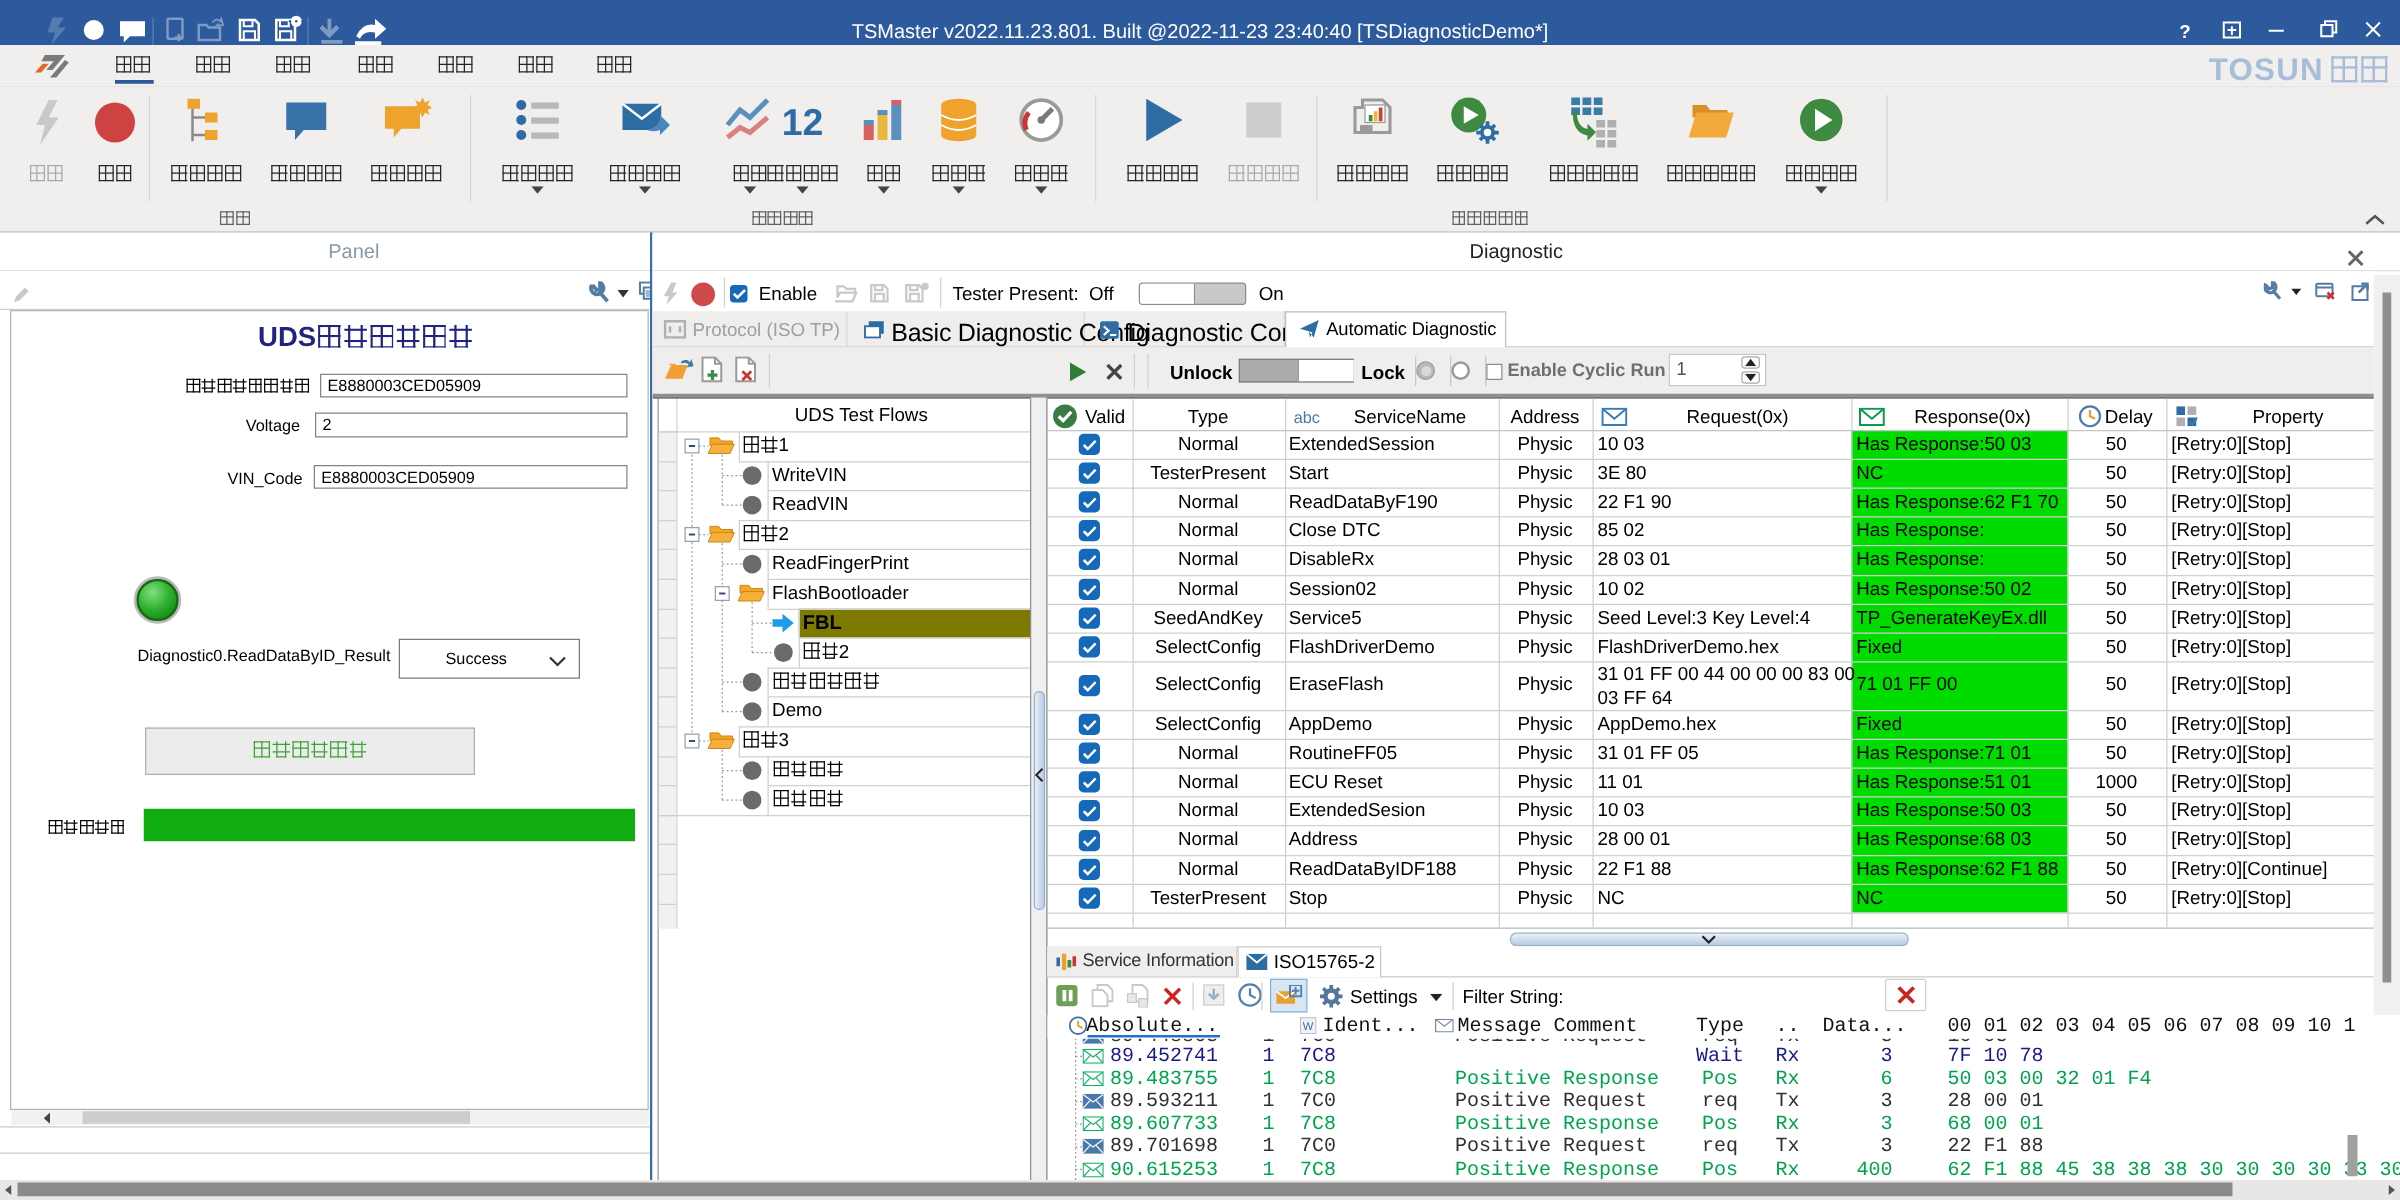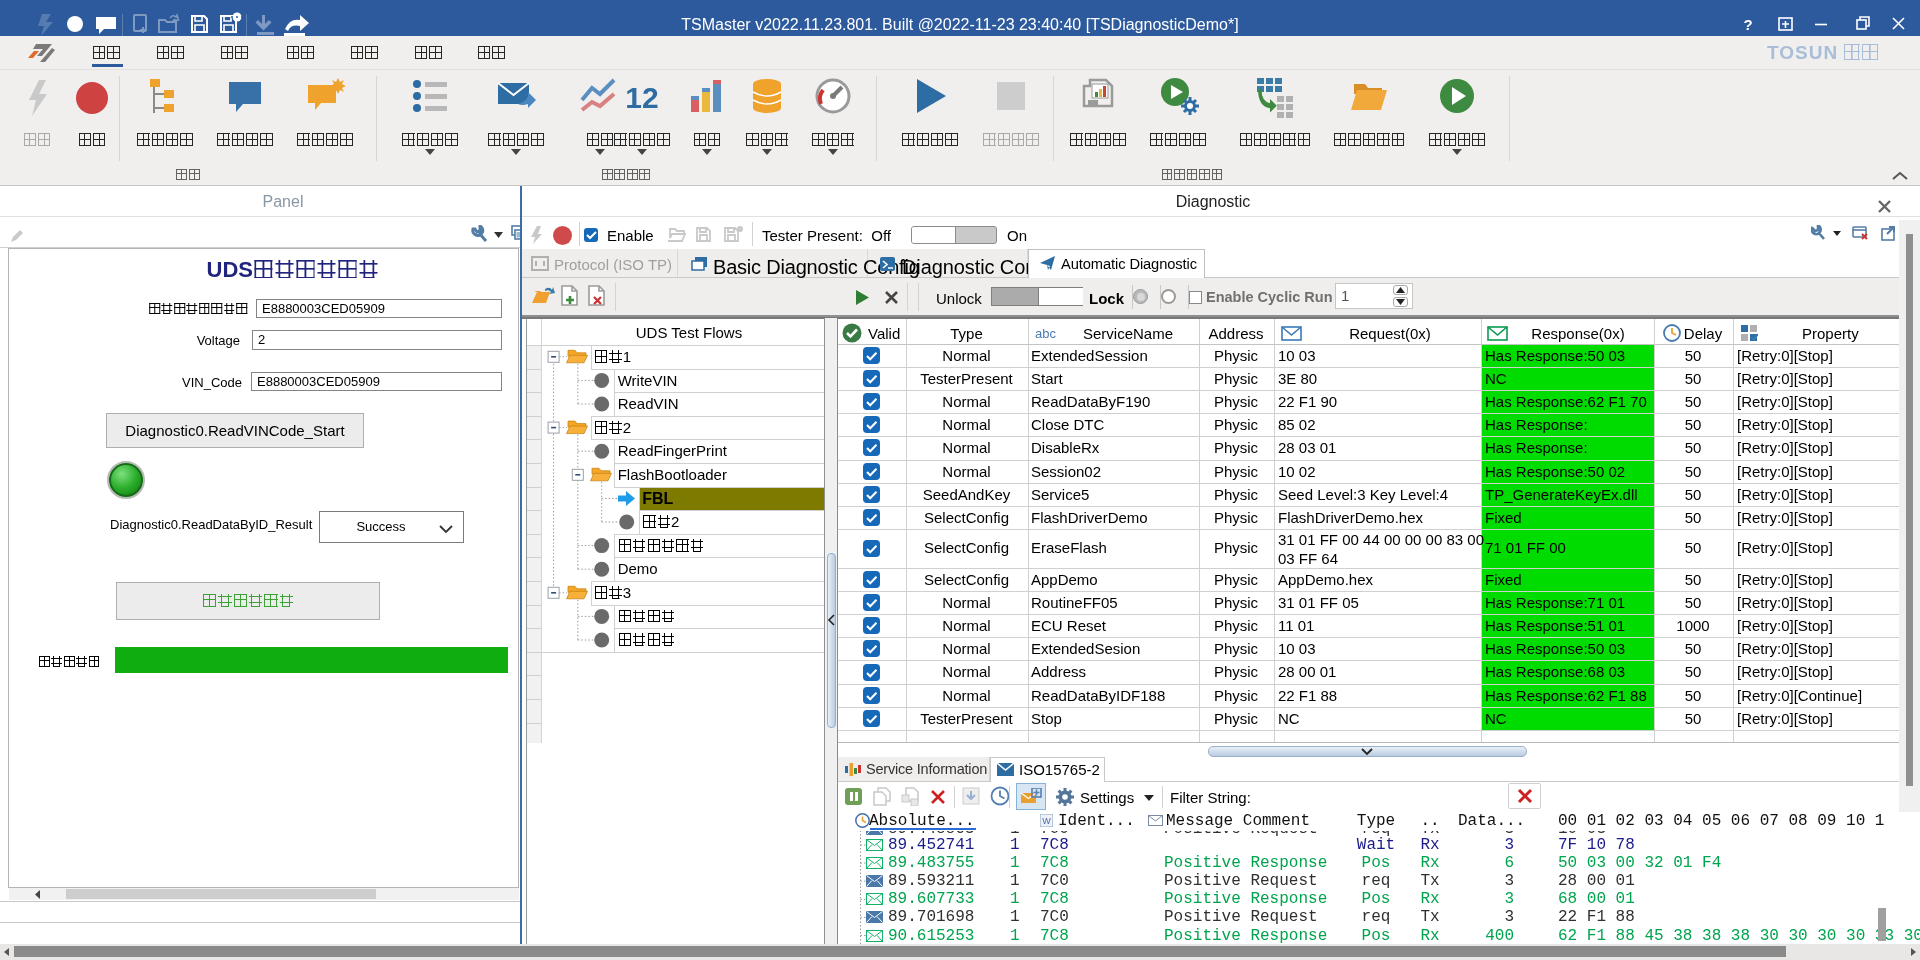--- a/index.html
+++ b/index.html
@@ -97,21 +97,21 @@
   <path d="M18 4 h16 l-10 12 h-5 l6 -7 h-10 z M34 8 l-12 14 h5 l10 -12 z" fill="#7a7a7a"></path>
  </svg>
  <span class="mi" style="left:92px;font-weight:bold"><b class="c"></b><b class="c"></b></span>
  <div class="ab" style="left:92px;top:28px;width:31px;height:3px;background:#2d5a9c"></div>
  <span class="mi" style="left:156px"><b class="c"></b><b class="c"></b></span>
  <span class="mi" style="left:220px"><b class="c"></b><b class="c"></b></span>
  <span class="mi" style="left:286px"><b class="c"></b><b class="c"></b></span>
  <span class="mi" style="left:350px"><b class="c"></b><b class="c"></b></span>
  <span class="mi" style="left:414px"><b class="c"></b><b class="c"></b></span>
  <span class="mi" style="left:477px"><b class="c"></b><b class="c"></b></span>
- <span class="mi" style="left:1767px;top:6px;color:#a8bed8;font-weight:bold;font-size:19px;letter-spacing:1px">TOSUN<b class="c" style="margin-left:6px"></b><b class="c"></b></span>
+ <span class="mi" style="left:1767px;top:6px;color:#a8bed8;font-weight:bold;font-size:25px;letter-spacing:1px">TOSUN<b class="c" style="margin-left:6px"></b><b class="c"></b></span>
 </div>
 
 <div class="ab" id="rb">
  <div class="gsep" style="left:119px"></div>
     <div class="gsep" style="left:376px"></div>
  <div class="gsep" style="left:876px"></div>
     <div class="gsep" style="left:1053px"></div>
  <div class="gsep" style="left:1509px"></div>
  <div class="glab" style="left:88px"><b class="c"></b><b class="c"></b></div>
  <div class="glab" style="left:526px"><b class="c"></b><b class="c"></b><b class="c"></b><b class="c"></b></div>
@@ -362,21 +362,20 @@
  </svg>
  <div class="ab" style="left:8px;top:61px;width:511px;height:640px;border:1px solid #b4b4b4;background:#fff"></div>
 
  <div class="ab" style="left:293px;top:70px;transform:translateX(-50%);font-size:22px;font-weight:bold;color:#20247e;white-space:nowrap">UDS<b class="c"></b><b class="c2"></b><b class="c"></b><b class="c2"></b><b class="c"></b><b class="c2"></b></div>
  <div class="ab t15" style="left:248px;top:114px;transform:translateX(-100%);font-size:13px"><b class="c"></b><b class="c2"></b><b class="c"></b><b class="c2"></b><b class="c"></b><b class="c"></b><b class="c2"></b><b class="c"></b></div>
  <div class="ab tbx" style="left:256px;top:112px;width:246px;height:19px;font-size:13px">E8880003CED05909</div>
  <div class="ab" style="left:240px;top:146px;transform:translateX(-100%);font-size:13px">Voltage</div>
  <div class="ab tbx" style="left:252px;top:143px;width:250px;height:20px;font-size:13px">2</div>
  <div class="ab" style="left:242px;top:188px;transform:translateX(-100%);font-size:13px">VIN_Code</div>
  <div class="ab tbx" style="left:251px;top:185px;width:251px;height:19px;font-size:13px">E8880003CED05909</div>
- <div class="ab gbtn" style="left:106px;top:226px;width:258px;height:35px;line-height:33px;font-size:15px">Diagnostic0.ReadVINCode_Start</div>
  <div class="ab" style="left:107px;top:274px;width:38px;height:38px;border-radius:50%;background:radial-gradient(circle at 13px 11px,#7ee07e,#2daf2d 45%,#0b7a0b 90%);border:2px solid #b9b9b9;box-shadow:inset 0 0 0 2px #176a17"></div>
  <div class="ab" style="left:110px;top:330px;font-size:13px">Diagnostic0.ReadDataByID_Result</div>
  <div class="ab" style="left:319px;top:324px;width:145px;height:32px;border:1px solid #7b7b7b;background:#fff">
    <div class="ab" style="left:0;top:7px;width:122px;text-align:center;font-size:13px">Success</div>
    <svg class="ab" style="left:118px;top:12px" width="16" height="10">
         <path d="M2 2 l6 6 6 -6" stroke="#333" stroke-width="1.8" fill="none"></path>
       </svg>
  </div>
  <div class="ab gbtn" style="left:116px;top:395px;width:264px;height:38px;line-height:36px;font-size:16px;color:#3ba235"><b class="c"></b><b class="c2"></b><b class="c"></b><b class="c2"></b><b class="c"></b><b class="c2"></b></div>
  <div class="ab" style="left:38px;top:467px;font-size:13px"><b class="c"></b><b class="c2"></b><b class="c"></b><b class="c2"></b><b class="c"></b></div>
@@ -482,21 +481,21 @@
     </svg>
  <div class="sep" style="left:93px;top:96px;height:28px"></div>
  <svg class="ab" style="left:333px;top:102px" width="16" height="17">
       <path d="M1 1 L14 8.5 L1 16 z" fill="#2F7D32"></path>
     </svg>
  <svg class="ab" style="left:362px;top:103px" width="15" height="15">
       <path d="M2 2 L13 13 M13 2 L2 13" stroke="#454545" stroke-width="2.6"></path>
     </svg>
  <div class="sep" style="left:385px;top:96px;height:28px"></div>
  <div class="sep" style="left:396px;top:96px;height:28px"></div>
- <div class="ab t15" style="left:414px;top:103px;font-weight:normal">Unlock</div>
+ <div class="ab t15" style="left:414px;top:103px;font-weight:bold">Unlock</div>
  <div class="ab" style="left:469px;top:100px;width:92px;height:19px;border:1px solid #7e7e7e;background:#ababab">
   <div class="ab" style="left:46px;top:0;width:45px;height:17px;background:#fff;border-left:1px solid #7e7e7e"></div>
  </div>
  <div class="ab t15" style="left:567px;top:103px;font-weight:bold">Lock</div>
  <div class="sep" style="left:610px;top:98px;height:24px;background:#c8c8c8"></div>
  <div class="ab" style="left:611px;top:102px;width:15px;height:15px;border-radius:50%;background:#b9b9b9;border:1px solid #9a9a9a"></div>
  <div class="ab" style="left:614.5px;top:105.5px;width:8px;height:8px;border-radius:50%;background:#d9d9d9"></div>
  <div class="sep" style="left:638px;top:98px;height:24px;background:#c8c8c8"></div>
  <div class="ab" style="left:639px;top:102px;width:15px;height:15px;border-radius:50%;border:2px solid #9a9a9a;background:#fff"></div>
  <div class="sep" style="left:666px;top:98px;height:24px;background:#c8c8c8"></div>

